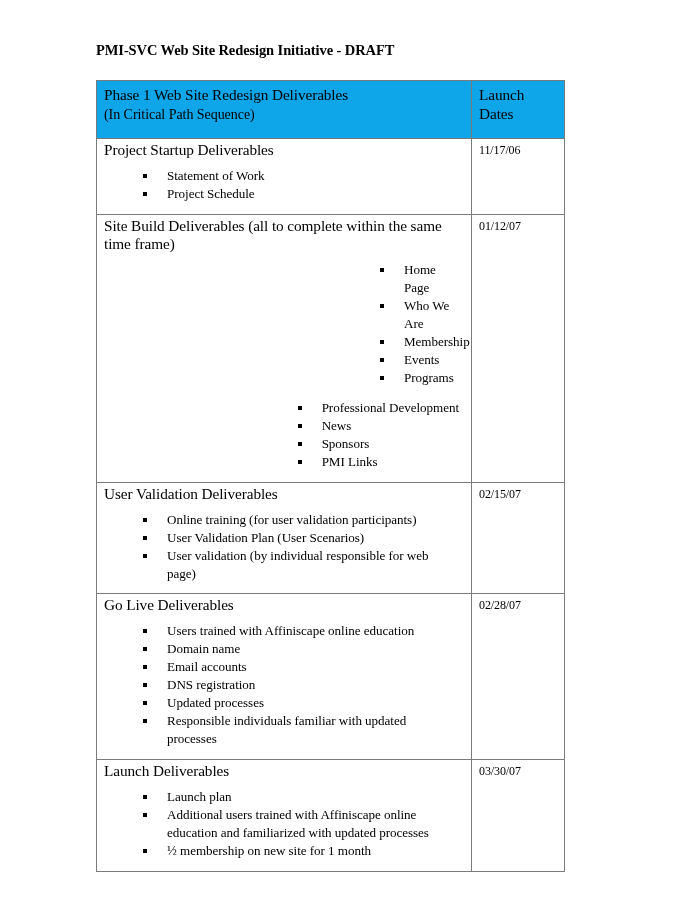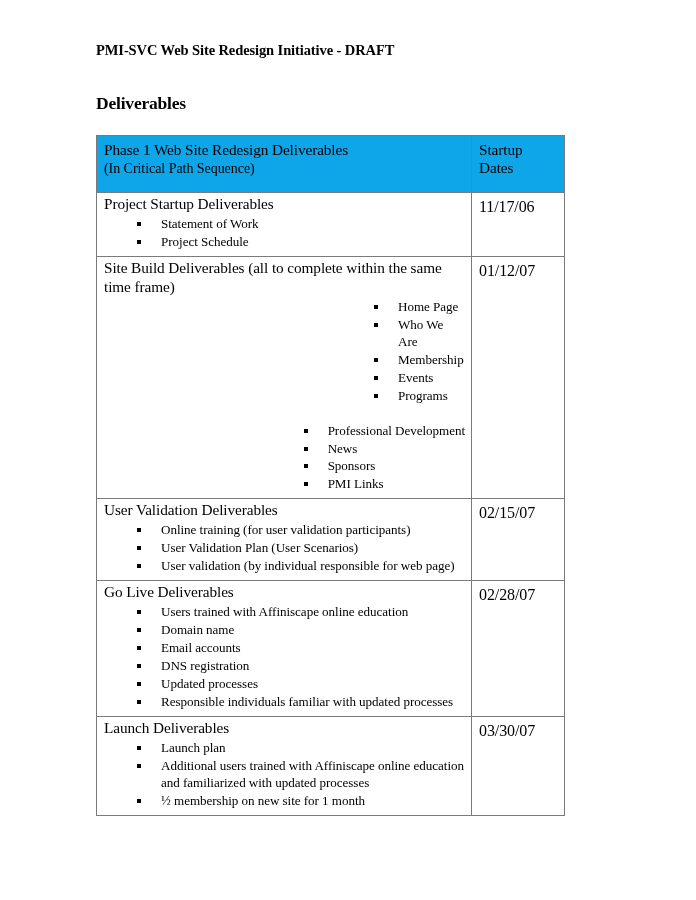--- a/index.html
+++ b/index.html
@@ -81,33 +81,33 @@
     font-size: 15.3px;
     line-height: 1.22;
   }
   .hdr-date div { letter-spacing: -0.1px; }
 
   .cell-main {
     padding: 2px 6px 5px 7px;
   }
   .cell-date {
     padding: 4px 6px 5px 7px;
-    font-size: 16px;
+    font-size: 12px;
     line-height: 1.2;
     letter-spacing: -0.1px;
   }
   .row-title {
     font-size: 15.3px;
     line-height: 1.24;
     letter-spacing: -0.1px;
     padding-bottom: 1px;
   }
   ul.bullets {
     list-style: none;
-    margin: 0;
+    margin: 6px;
     padding: 0 0 0 32px;
   }
   ul.bullets li {
     position: relative;
     font-size: 13.1px;
     line-height: 1.37;
     padding-left: 25px;
     letter-spacing: -0.05px;
   }
   ul.bullets li::before {
@@ -129,39 +129,38 @@
   .two-col .colB ul.bullets { padding-left: 0; }
   .two-col .colB ul.bullets li { padding-left: 25px; }
 </style>
 </head>
 <body>
 
 <div class="page">
 
   <div class="doc-title">PMI-SVC Web Site Redesign Initiative - DRAFT</div>
 
-  <div class="section-heading">Deliverables</div>
 
 
   <table class="deliverables">
     <colgroup>
       <col class="col-main">
       <col class="col-date">
     </colgroup>
     <tbody>
       <tr>
         <td class="hdr-cell">
           <div class="hdr-main">
             <div class="line1">Phase 1 Web Site Redesign Deliverables</div>
             <div class="line2">(In Critical Path Sequence)</div>
           </div>
         </td>
         <td class="hdr-cell">
           <div class="hdr-date">
-            <div>Startup</div>
+            <div>Launch</div>
             <div>Dates</div>
           </div>
         </td>
       </tr>
     <tr>
           <td>
             <div class="cell-main">
               <div class="row-title">Project Startup Deliverables</div>
               <ul class="bullets">
                 <li>Statement of Work</li>

